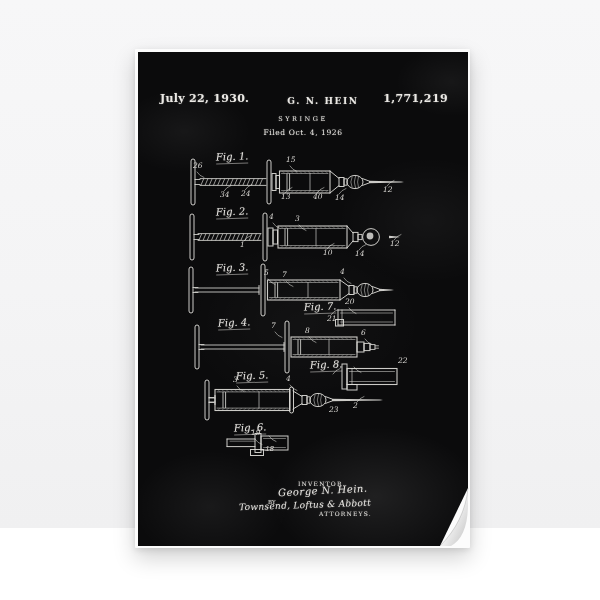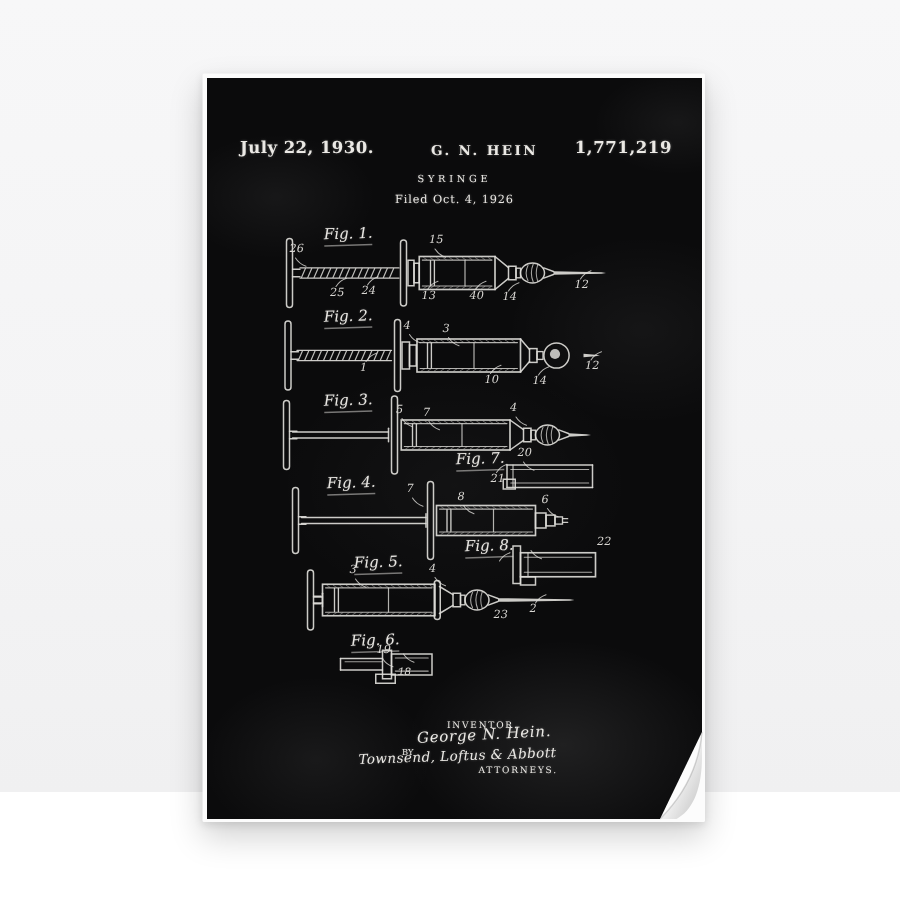--- a/index.html
+++ b/index.html
@@ -388,21 +388,21 @@
         <path d="M 195 322 q 2.5 -4 7 -5.5" fill="none" stroke="#dddcd8" stroke-width="0.7" stroke-linecap="round" opacity="0.8"></path>
         <path d="M 99 334 q 2.5 4 7 5.5" fill="none" stroke="#dddcd8" stroke-width="0.7" stroke-linecap="round" opacity="0.8"></path>
         <path d="M 152 333 q 2.5 4 7 5.5" fill="none" stroke="#dddcd8" stroke-width="0.7" stroke-linecap="round" opacity="0.8"></path>
         <path d="M 219 350 q 2.5 -4 7 -5.5" fill="none" stroke="#dddcd8" stroke-width="0.7" stroke-linecap="round" opacity="0.8"></path>
         <path d="M 117 387 q 2.5 4 7 5.5" fill="none" stroke="#dddcd8" stroke-width="0.7" stroke-linecap="round" opacity="0.8"></path>
         <path d="M 131 384 q 2.5 4 7 5.5" fill="none" stroke="#dddcd8" stroke-width="0.7" stroke-linecap="round" opacity="0.8"></path>
       </svg>
     <div id="annotations">
         <span class="fig-label" style="left: 78px; top: 100px;">Fig. 1.</span>
         <span class="refnum" style="left: 55px; top: 110px;">26</span>
-        <span class="refnum" style="left: 82px; top: 139px;">25</span>
+        <span class="refnum" style="left: 82px; top: 139px;">34</span>
         <span class="refnum" style="left: 103px; top: 138px;">24</span>
         <span class="refnum" style="left: 148px; top: 104px;">15</span>
         <span class="refnum" style="left: 143px; top: 141px;">13</span>
         <span class="refnum" style="left: 175px; top: 141px;">40</span>
         <span class="refnum" style="left: 197px; top: 142px;">14</span>
         <span class="refnum" style="left: 245px; top: 134px;">12</span>
         <span class="fig-label" style="left: 78px; top: 155px;">Fig. 2.</span>
         <span class="refnum" style="left: 131px; top: 161px;">4</span>
         <span class="refnum" style="left: 157px; top: 163px;">3</span>
         <span class="refnum" style="left: 102px; top: 189px;">1</span>

